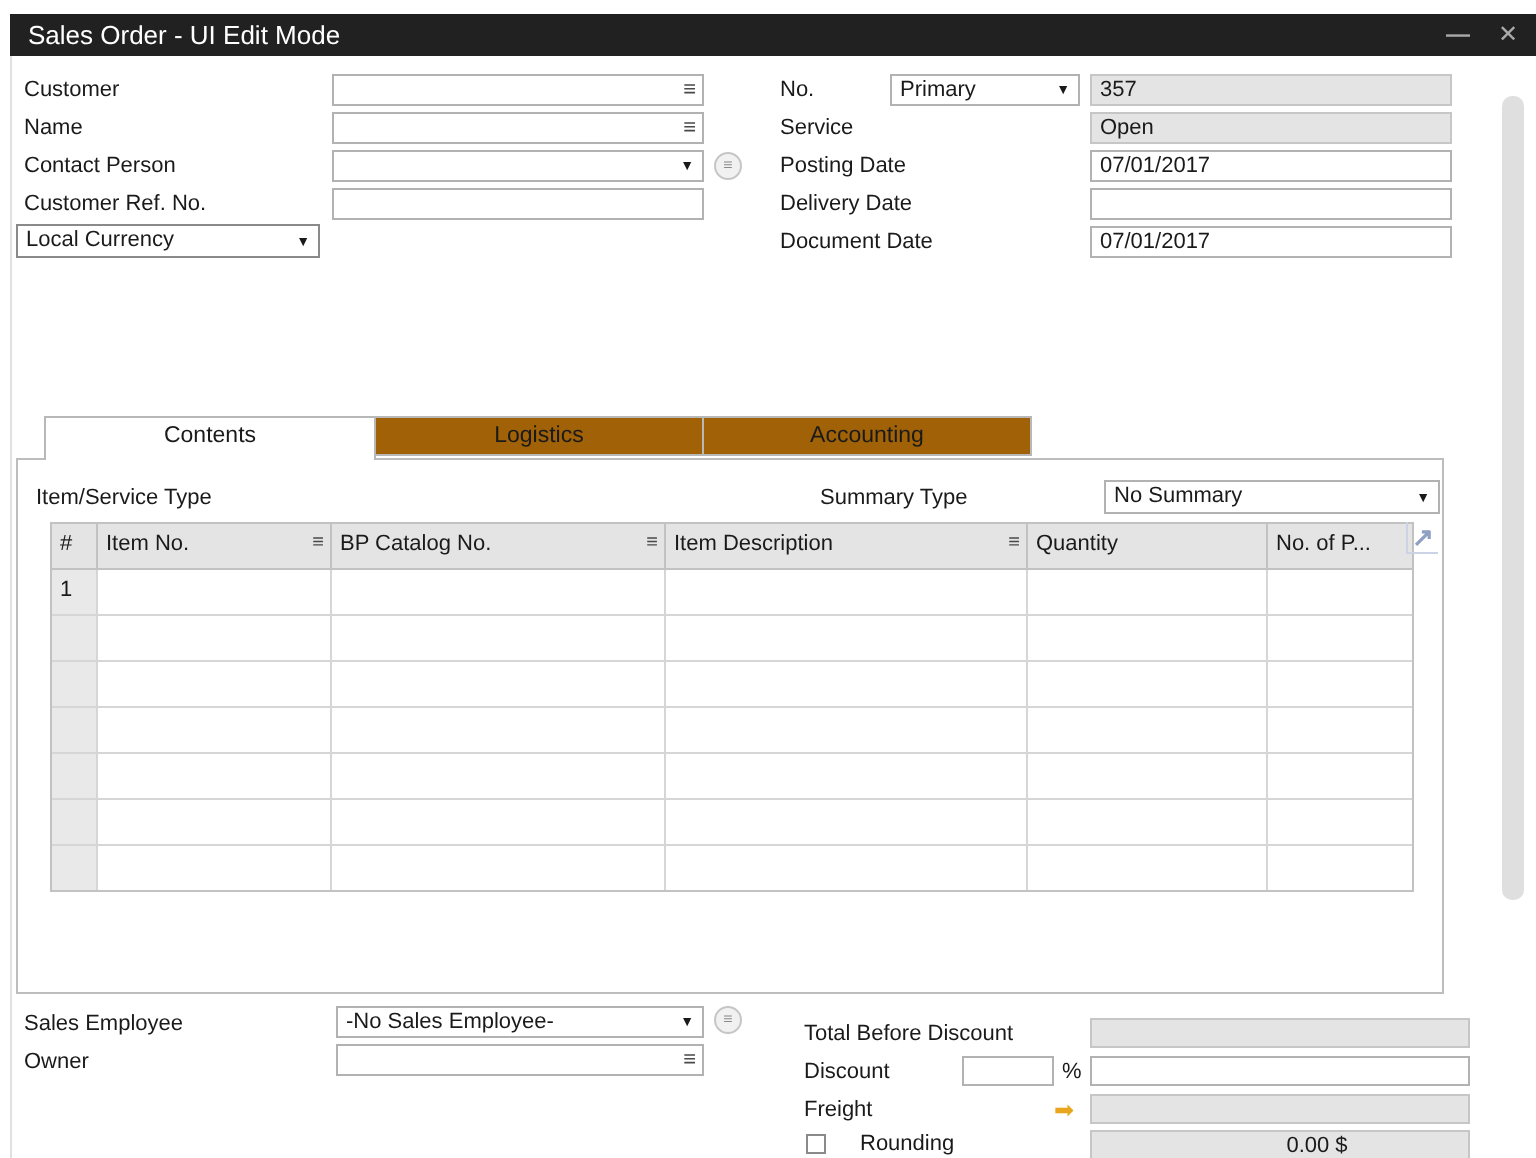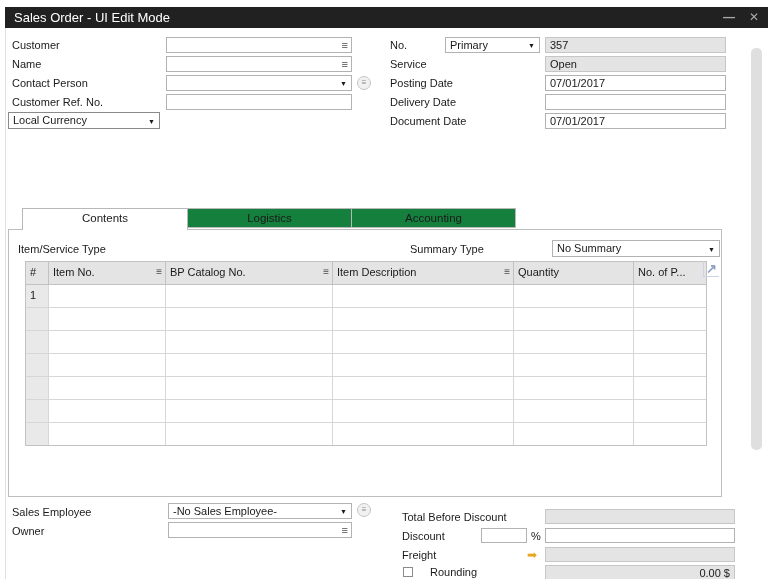--- a/index.html
+++ b/index.html
@@ -10,33 +10,33 @@
             font-size:13px;}
   .titlebar .spacer{flex:1;}
   .winbtn{color:#a9a9a9;font-size:12px;margin-left:14px;cursor:default;line-height:21px;}
   .winbtn.min{letter-spacing:0;font-weight:bold;}
   .left-border{position:absolute;left:5px;top:28px;width:1px;height:551px;background:#e0e0e0;}
   .lbl{position:absolute;font-size:11px;white-space:nowrap;}
   .field{position:absolute;box-sizing:border-box;height:16px;background:#ffffff;
          border:1px solid #b2b2b2;font-size:11px;line-height:14px;padding:0 4px;white-space:nowrap;
          overflow:hidden;}
   .field.ro{background:#e4e4e4;border-color:#c6c6c6;}
-  .field.tar{text-align:right;padding-left:41px;}
+  .field.tar{text-align:center;padding-left:41px;}
   .clf-icon{position:absolute;right:3px;top:0;font-size:11px;color:#4a4a4a;line-height:14px;}
   .dd-arrow{position:absolute;right:4px;top:4px;font-size:7px;color:#1a1a1a;line-height:7px;}
   .dd{padding-right:14px;}
   .circle-btn{position:absolute;width:14px;height:14px;border-radius:50%;background:#f1f1f1;
               border:1px solid #c6c6c6;box-sizing:border-box;text-align:center;font-size:8px;
               line-height:12px;color:#8a8a8a;}
   .vscroll{position:absolute;left:751px;top:48px;width:11px;height:402px;border-radius:5px;
            background:#dfdfdf;}
   .hscroll{position:absolute;left:48px;top:444px;width:114px;height:9px;border-radius:4px;
            background:#dcdcdc;}
   .tabstrip{position:absolute;left:0;top:208px;width:608px;height:22px;}
-  .tab{position:absolute;top:0;height:20px;box-sizing:border-box;background:#15803d;
+  .tab{position:absolute;top:0;height:20px;box-sizing:border-box;background:#a16207;
        border:1px solid #b8b8b8;text-align:center;font-size:11.5px;line-height:19px;cursor:default;}
   .tab.active{background:#ffffff;height:22px;border-bottom:none;z-index:3;}
   .panel{position:absolute;left:8px;top:229px;width:714px;height:268px;box-sizing:border-box;
          background:#ffffff;border:1px solid #bdbdbd;z-index:1;}
   .items-table{position:absolute;left:25px;top:261px;width:682px;box-sizing:border-box;
                border:1px solid #c2c2c2;background:#fff;z-index:2;}
   .thead{display:flex;height:22px;background:#e4e4e4;border-bottom:1px solid #c2c2c2;}
   .th{box-sizing:border-box;border-right:1px solid #c2c2c2;font-size:11px;padding:4px 4px 0;
       position:relative;overflow:hidden;white-space:nowrap;}
   .th:last-child{border-right:none;}

